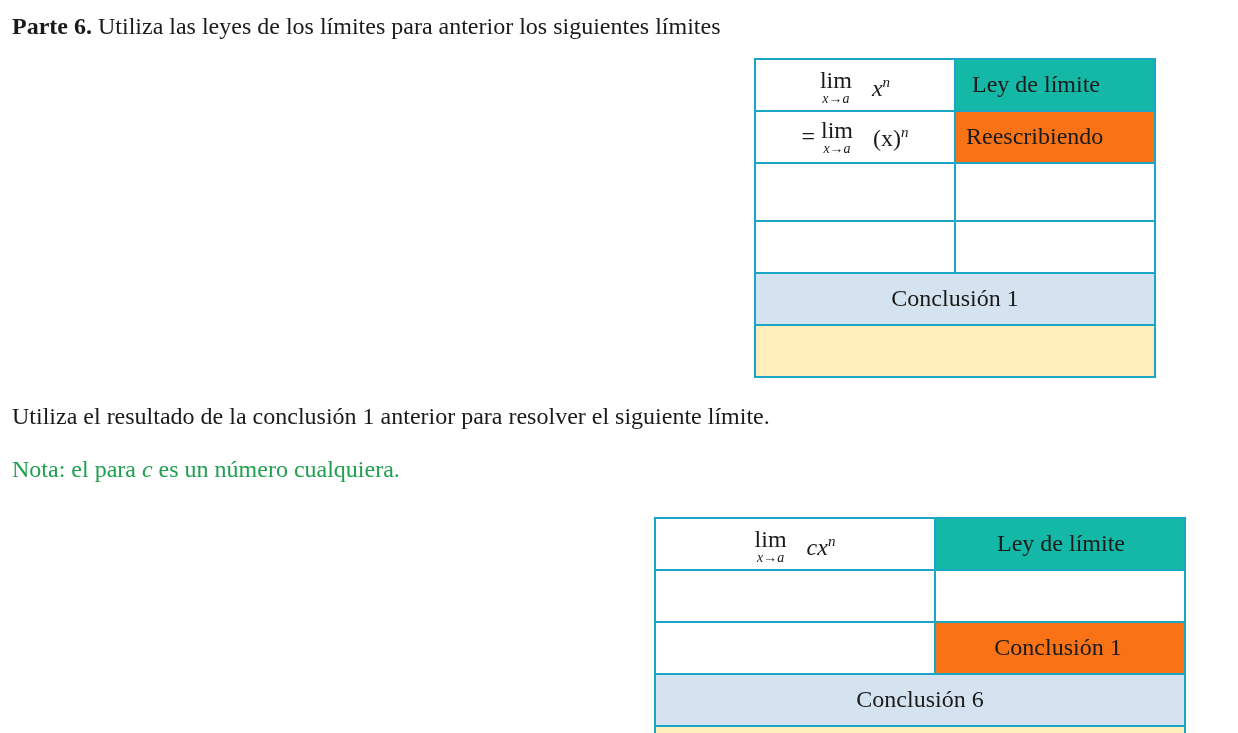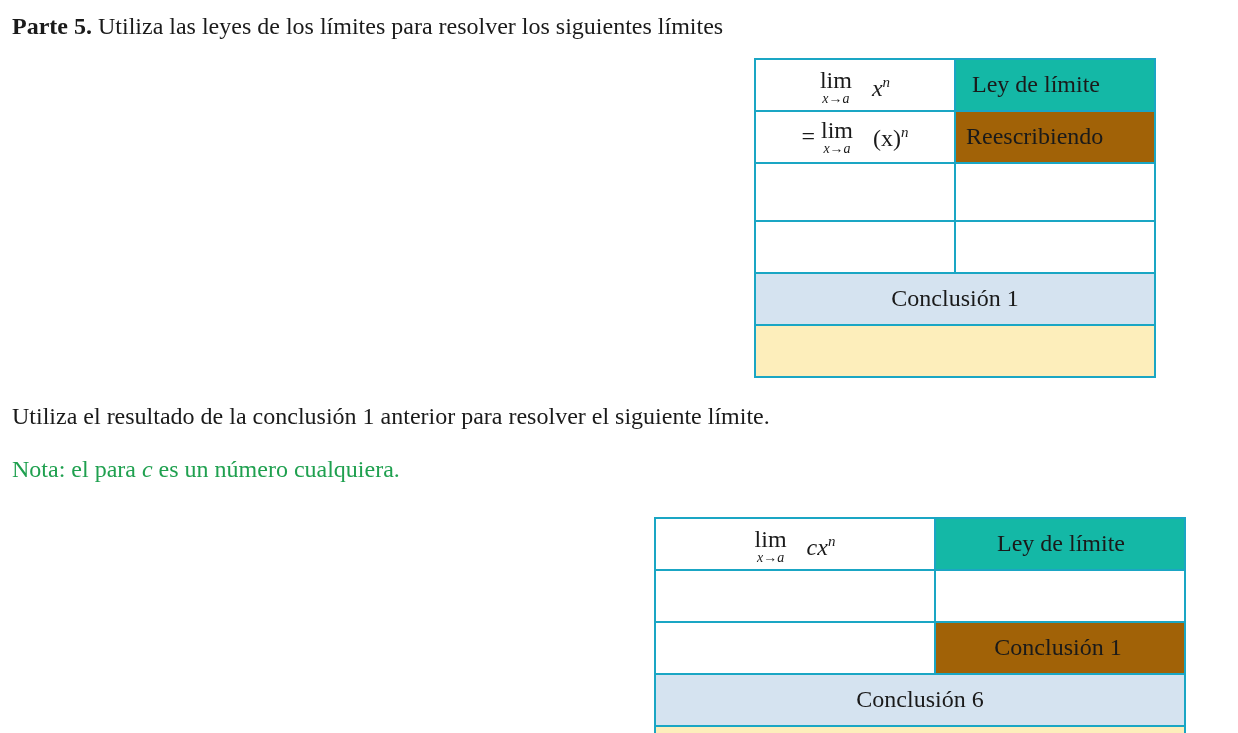--- a/index.html
+++ b/index.html
@@ -46,21 +46,21 @@
     text-align: center;
     font-family: 'Times New Roman', serif;
     background: #ffffff;
   }
   td.law-header {
     background: #14b8a6;
     text-align: left;
     padding-left: 16px;
   }
   td.law-cell {
-    background: #a16207;
+    background: #f97316;
     text-align: left;
     padding-left: 10px;
   }
   td.empty-cell {
     background: #ffffff;
   }
   td.conclusion-header {
     background: #d5e3f0;
     text-align: center;
   }
@@ -128,22 +128,22 @@
   .t1 td.math-cell, .t1 td.empty-cell.left { width: 200px; }
   .t1 td.law-header, .t1 td.law-cell, .t1 td.empty-cell.right { width: 200px; }
   
   .t2 td.math-cell, .t2 td.empty-cell.left { width: 280px; }
   .t2 td.law-header, .t2 td.law-cell, .t2 td.empty-cell.right { width: 250px; }
 </style>
 </head>
 <body>
 
 <div class="heading">
-  <span class="bold">Parte 5.</span>
-  <span>Utiliza las leyes de los límites para resolver los siguientes límites</span>
+  <span class="bold">Parte 6.</span>
+  <span>Utiliza las leyes de los límites para anterior los siguientes límites</span>
 </div>
 
 <div class="table-wrap">
   <table class="t1">
     <tbody>
         <tr>
       <td class="math-cell">
         <span class="math-row">
           <span class="limit">
             <span class="lim-word">lim</span>

